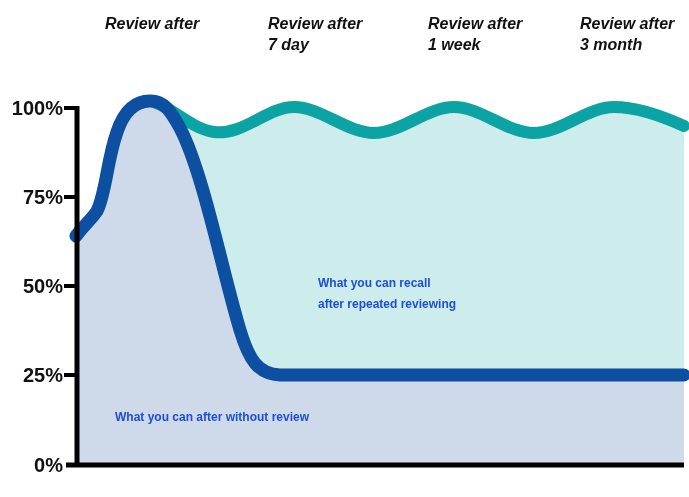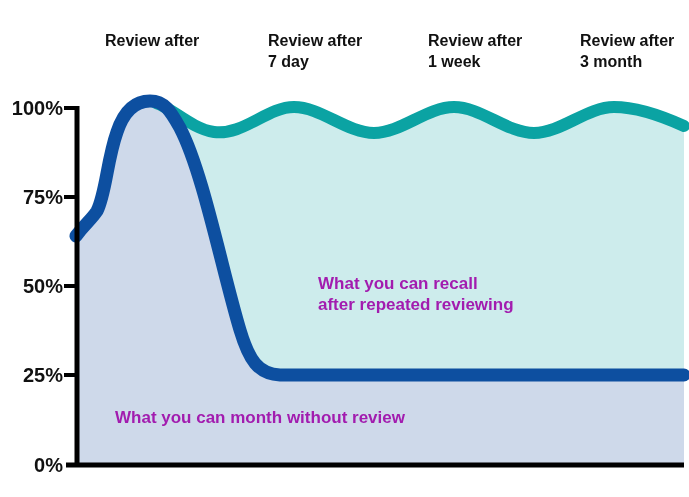--- a/index.html
+++ b/index.html
@@ -1,25 +1,25 @@
 <!DOCTYPE html>
 <html><head>
 <meta charset="utf-8">
 <style>
   html,body{margin:0;padding:0;background:#ffffff;}
   .stage{
     position:relative;width:689px;height:497px;background:#ffffff;overflow:hidden;
     font-family:"Liberation Sans", sans-serif;
   }
   .top-label{
-    position:absolute;top:30px;font-size:16px;font-weight:bold;color:#111;
-    line-height:21px;white-space:nowrap;
+    position:absolute;top:13px;font-size:16px;font-weight:bold;color:#111;
+    line-height:21px;white-space:nowrap;font-style:italic;
   }
   .annotation{
-    position:absolute;font-size:17px;font-weight:bold;color:#a21caf;line-height:21px;white-space:nowrap;
+    position:absolute;font-size:12px;font-weight:bold;color:#1d4ed8;line-height:21px;white-space:nowrap;
   }
   .ylab{
     font-size:20px;font-weight:bold;fill:#111;
   }
   svg{position:absolute;left:0;top:0;}
 </style>
 </head>
 <body>
 
 <div class="stage">
@@ -87,15 +87,15 @@
     <text class="ylab" x="63" y="204" text-anchor="end">75%</text>
     <text class="ylab" x="63" y="293" text-anchor="end">50%</text>
     <text class="ylab" x="63" y="382" text-anchor="end">25%</text>
     <text class="ylab" x="63" y="472" text-anchor="end">0%</text>
   </svg>
 
   <div class="annotation" style="left:318px;top:273px">
     <div>What you can recall</div>
     <div>after repeated reviewing</div>
   </div>
-  <div class="annotation" style="left:115px;top:407px">What you can month without review</div>
+  <div class="annotation" style="left:115px;top:407px">What you can after without review</div>
 
 </div>
 
 </body></html>

